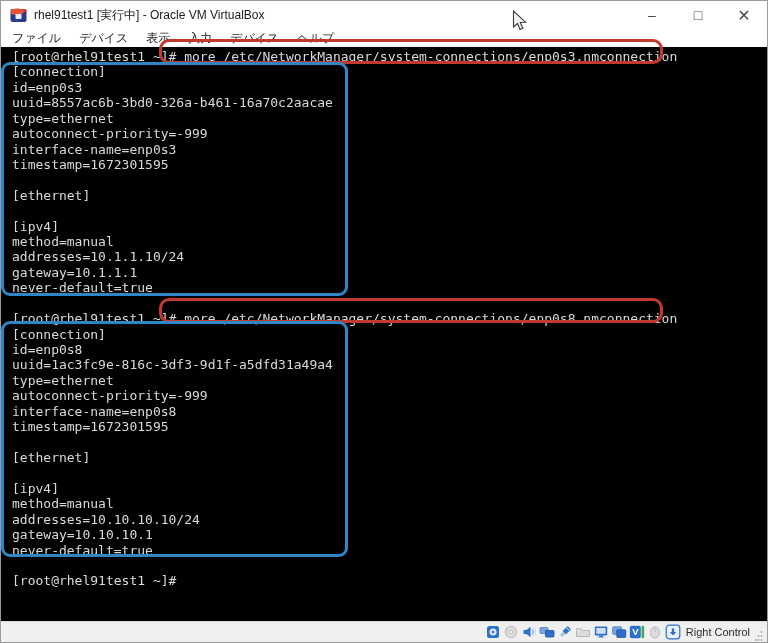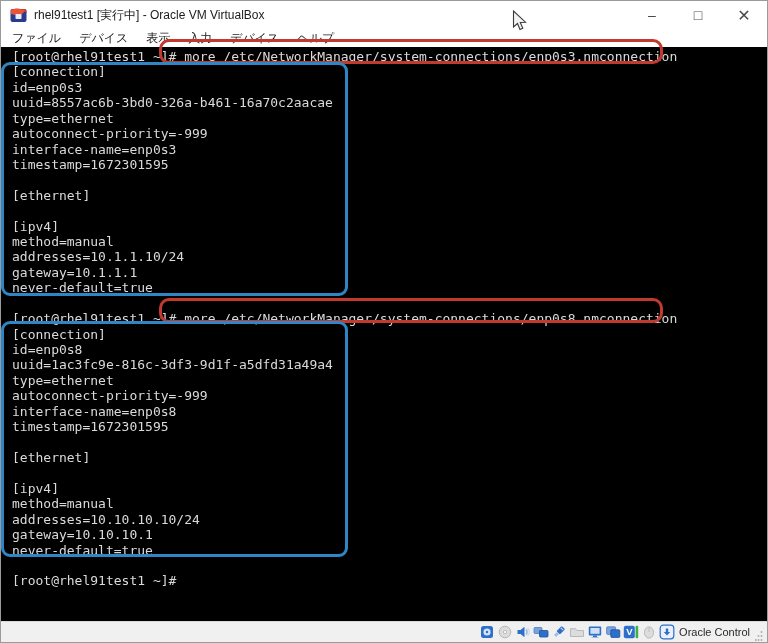--- a/index.html
+++ b/index.html
@@ -181,21 +181,21 @@
         <ellipse cx="8" cy="8.5" rx="4.6" ry="5.6" fill="#dcdcdc" stroke="#b8b8b8"></ellipse>
         <line x1="8" y1="3" x2="8" y2="8" stroke="#c0c0c0"></line>
       </svg>
     </span>
     <span class="sicon">
       <svg width="16" height="16" viewBox="0 0 16 16">
         <rect x="1.2" y="1.2" width="13.6" height="13.6" rx="3" fill="#eaf1fa" stroke="#2e6fc9" stroke-width="1.2"></rect>
         <path d="M8 11.5 L4.8 8 H6.8 V4.5 H9.2 V8 H11.2 Z" fill="#2e6fc9"></path>
       </svg>
     </span>
-    <span class="hostkey">Oracle Control</span>
+    <span class="hostkey">Right Control</span>
     <svg class="grip" viewBox="0 0 8 12">
       <circle cx="6.5" cy="2" r="1" fill="#b0b0b0"></circle>
         <circle cx="3.5" cy="6" r="1" fill="#b0b0b0"></circle>
       <circle cx="6.5" cy="6" r="1" fill="#b0b0b0"></circle>
         <circle cx="0.8" cy="10" r="1" fill="#b0b0b0"></circle>
       <circle cx="3.5" cy="10" r="1" fill="#b0b0b0"></circle>
         <circle cx="6.5" cy="10" r="1" fill="#b0b0b0"></circle>
     </svg>
   </div>
 </div>

